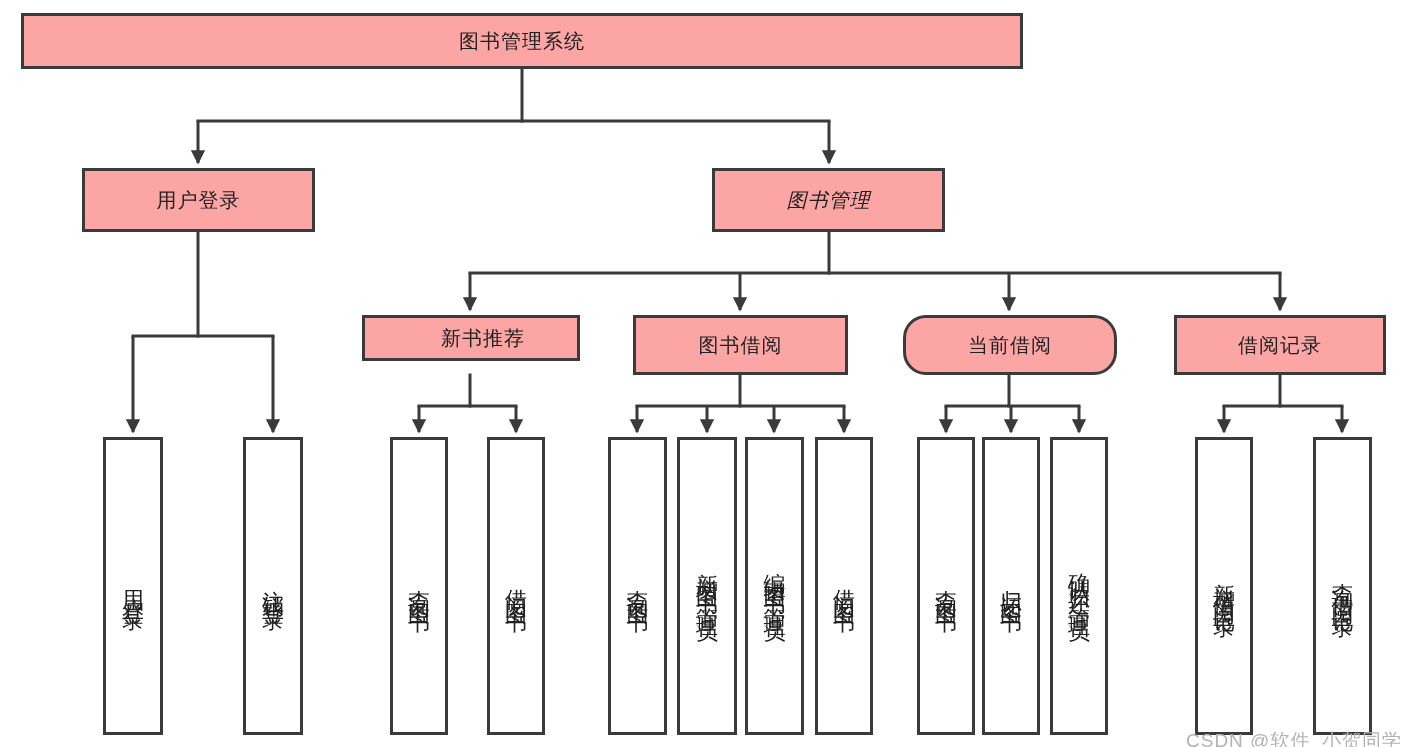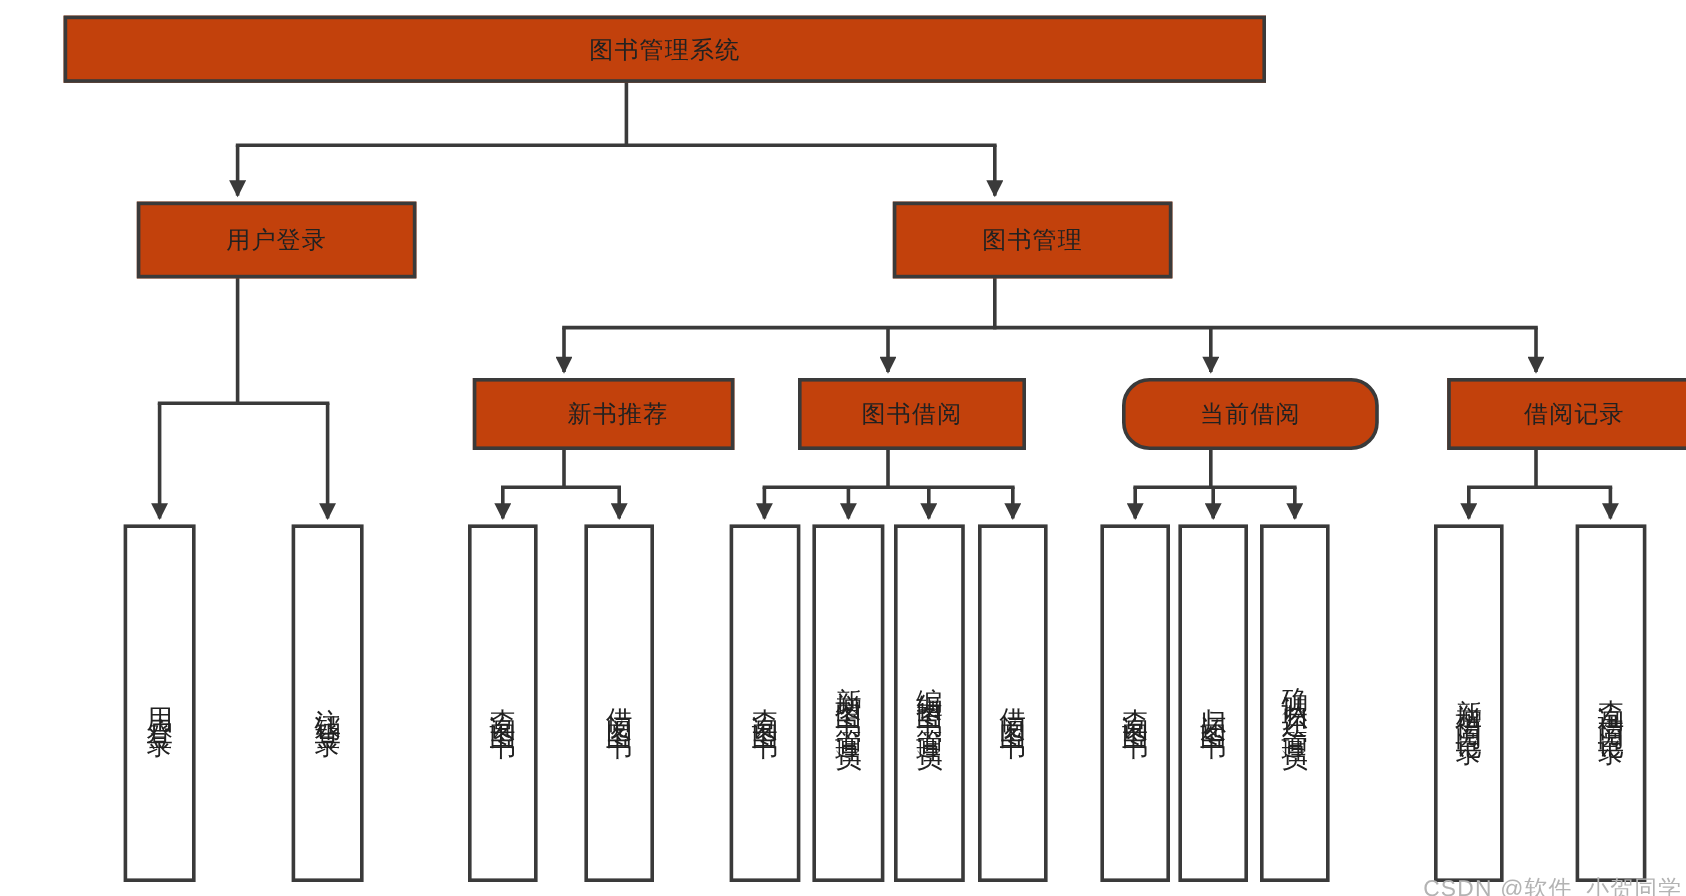--- a/index.html
+++ b/index.html
@@ -15,29 +15,28 @@
     font-family:"Liberation Sans","DejaVu Sans",sans-serif;
     color:var(--text);
     overflow:hidden;
   }
   #connectors{
     position:absolute;left:0;top:0;width:1405px;height:747px;
     pointer-events:none;
   }
   .box{
     position:absolute;
-    background:#c2410c;
+    background:#fca5a5;
     border:3px solid var(--line);
     display:flex;align-items:center;justify-content:center;
     text-align:left;
     font-size:20px;
     letter-spacing:1px;
     color:var(--text);
     z-index:2;
-    margin-left:32px;
   }
   .leaf{
     position:absolute;
     top:437px;height:298px;
     background:#ffffff;
     border:3px solid var(--line);
     display:flex;align-items:center;justify-content:center;
     writing-mode:vertical-rl;
     text-orientation:mixed;
     font-size:22px;
@@ -112,24 +111,24 @@
     <path d="M1079,406 V432" marker-end="url(#arrow)"></path>
 
     <path d="M1224,406 V432" marker-end="url(#arrow)"></path>
     <path d="M1342,406 V432" marker-end="url(#arrow)"></path>
   </g>
 </svg>
 
 <div class="box" style="left:21px;top:13px;width:1002px;height:56px;">图书管理系统</div>
 
 <div class="box" style="left:82px;top:168px;width:233px;height:64px;">用户登录</div>
-<div class="box" style="left:712px;top:168px;width:233px;height:64px;">图书管理</div>
+<div class="box" style="left:712px;top:168px;width:233px;height:64px;font-style:italic;">图书管理</div>
 
-<div class="box" style="left:362px;top:315px;width:218px;height:60px;padding-left:24px;">新书推荐</div>
-<div class="box" style="left:633px;top:315px;width:190px;height:60px;">图书借阅</div>
+<div class="box" style="left:362px;top:315px;width:218px;height:46px;padding-left:24px;">新书推荐</div>
+<div class="box" style="left:633px;top:315px;width:215px;height:60px;">图书借阅</div>
 <div class="box" style="left:903px;top:315px;width:214px;height:60px;border-radius:23px;">当前借阅</div>
 <div class="box" style="left:1174px;top:315px;width:212px;height:60px;">借阅记录</div>
 
 <div class="leaf" style="left:103px;width:60px;">用户登录</div>
 <div class="leaf" style="left:243px;width:60px;">注销登录</div>
 
 <div class="leaf" style="left:390px;width:58px;">查询图书</div>
 <div class="leaf" style="left:487px;width:58px;">借阅图书</div>
 
 <div class="leaf" style="left:608px;width:59px;">查询图书</div>

